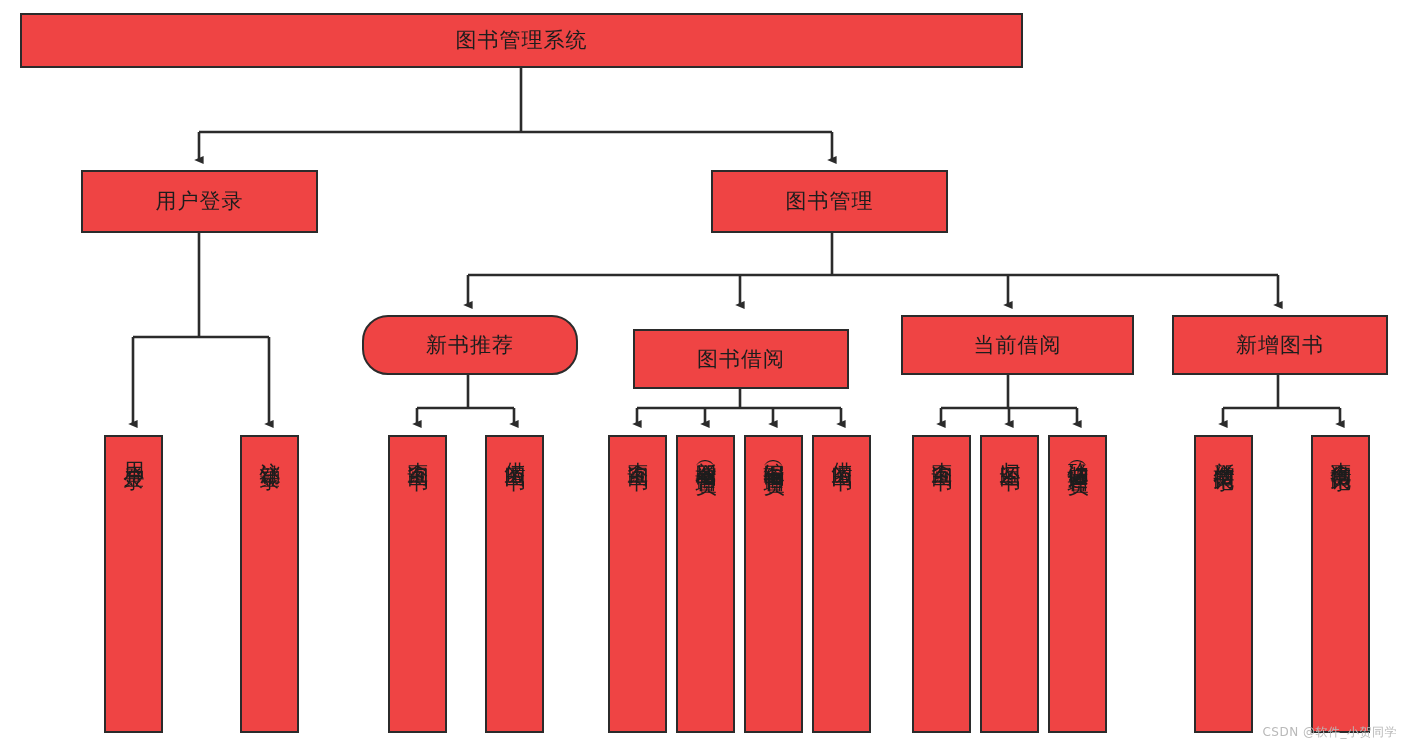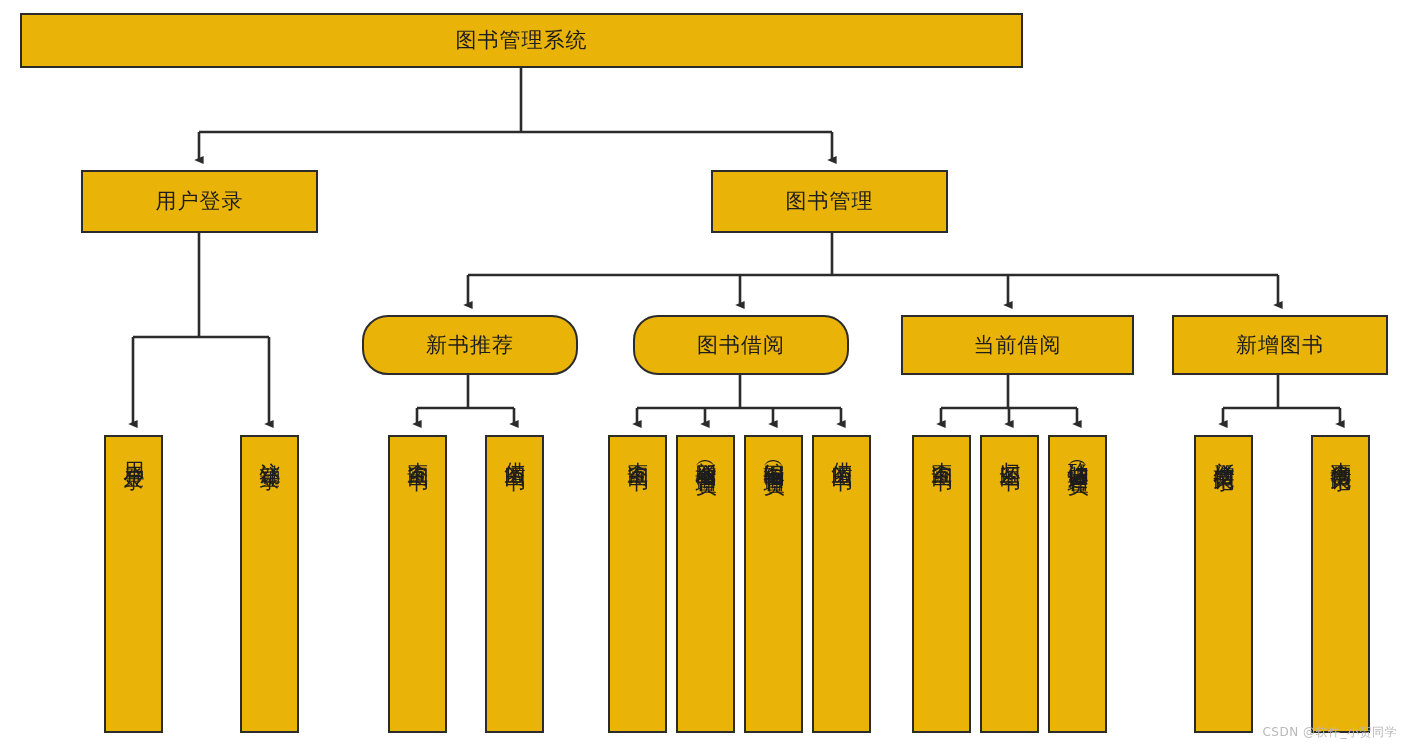--- a/index.html
+++ b/index.html
@@ -8,21 +8,21 @@
     background:#ffffff;
     font-family:"DejaVu Sans","Liberation Sans",sans-serif;
     overflow:hidden;
     position:relative;
   }
   #diagram{position:absolute;left:0;top:0;width:1405px;height:747px;}
 
   .node{
     position:absolute;
     box-sizing:border-box;
-    background:#eab308;
+    background:#ef4444;
     border:2px solid #2b2b2b;
     display:flex;
     align-items:center;
     justify-content:center;
   }
   .node .label{
     color:#1d1d1d;
     font-size:21px;
     letter-spacing:1px;
     line-height:1.15;
@@ -119,21 +119,21 @@
   <div class="node" style="left:81px;top:170px;width:237px;height:63px;">
     <span class="label">用户登录</span>
   </div>
   <div class="node" style="left:711px;top:170px;width:237px;height:63px;">
     <span class="label">图书管理</span>
   </div>
 
   <div class="node" style="left:362px;top:315px;width:216px;height:60px;border-radius:26px;">
     <span class="label">新书推荐</span>
   </div>
-  <div class="node" style="left:633px;top:315px;width:216px;height:60px;border-radius:25px;">
+  <div class="node" style="left:633px;top:329px;width:216px;height:60px;">
     <span class="label">图书借阅</span>
   </div>
   <div class="node" style="left:901px;top:315px;width:233px;height:60px;">
     <span class="label">当前借阅</span>
   </div>
   <div class="node" style="left:1172px;top:315px;width:216px;height:60px;">
     <span class="label">新增图书</span>
   </div>
 
   <div class="node leaf" style="left:104px;top:435px;width:59px;height:298px;">

